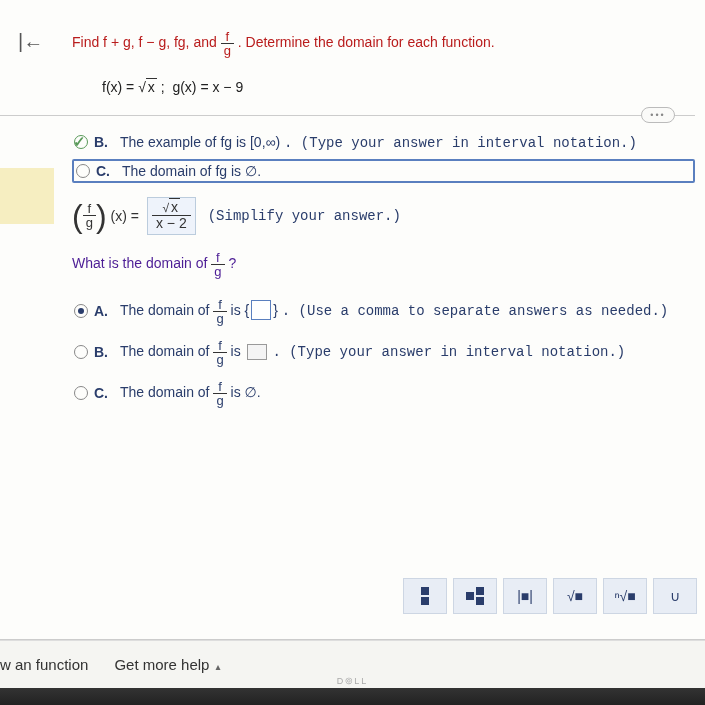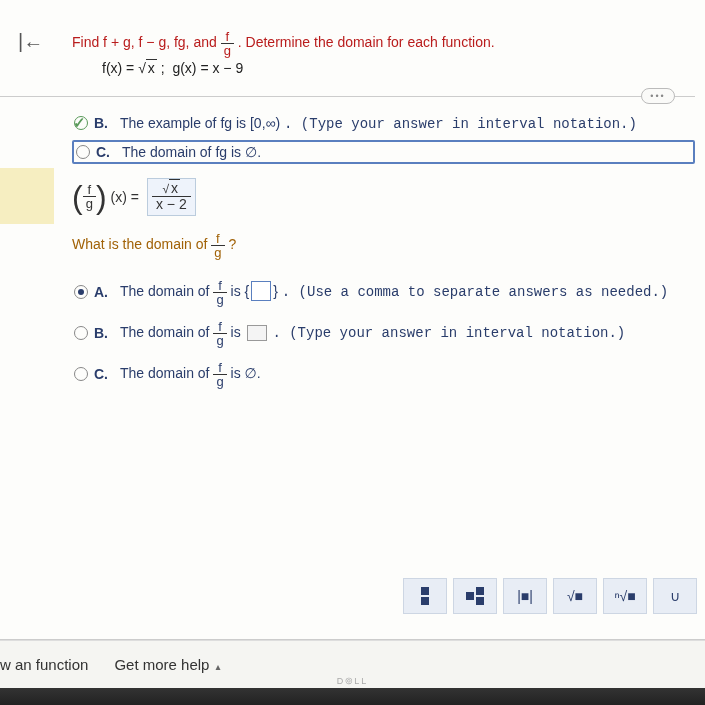--- a/index.html
+++ b/index.html
@@ -36,21 +36,21 @@
   .instr { color: #b91c1c; line-height: 2; }
   .fg-frac {
     display: inline-block;
     text-align: center;
     vertical-align: middle;
     line-height: 1;
     font-size: 13px;
   }
   .fg-frac .num { border-bottom: 1px solid #333; padding: 0 3px; }
   .fg-frac .den { padding: 0 3px; }
-  .funcs { margin: 3px 0 20px 30px; color: #222; }
+  .funcs { margin: 22px 0 20px 30px; color: #222; }
   .sqrt { display:inline-block; }
   .sqrt:before { content:"√"; }
   .sqrt .rad { border-top:1px solid #333; padding:0 2px; }
   .hr { border-top:1px solid #ccc; margin: 6px 0 14px -72px; position:relative;}
   .ellipsis-pill {
     position:absolute; right:20px; top:-9px;
     border:1px solid #bbb; border-radius:9px;
     width:34px; height:16px;
     background:#fafaf8;
     display:flex; align-items:center; justify-content:center;
@@ -74,21 +74,21 @@
   .note { color:#2a3d6b;font-family:Liberation Mono, monospace; }
   .eq-row { margin:14px 0 16px 0; display:flex; align-items:center; color:#333;}
   .big-frac-wrap { display:flex; align-items:center;}
   .paren { font-size:32px; line-height:32px; color:#333;}
   .ans-frac {
     display:inline-block; text-align:center; line-height:1.1; vertical-align:middle;
     border:1px solid #bcd; background:#eef3fb; padding:2px 4px; margin:0 4px;
   }
   .ans-frac .num { border-bottom:1px solid #333; padding:0 4px;}
   .ans-frac .den { padding:0 4px;}
-  .question-line { margin:10px 0 20px 0; color:#a16207;}
+  .question-line { margin:10px 0 20px 0; color:#4c1d95;}
   .choices { margin-top:8px; }
   .choice { display:flex; align-items:center; margin:14px 0; }
   .blank-brace { display:inline-block; border:1px solid #5a7fbf; background:#fff; padding:1px 4px; margin:0 2px; min-width:20px; text-align:center; color:#2a3d6b;}
   .blank-box { display:inline-block; border:1px solid #999; background:#f4f4f4; width:20px; height:16px; margin:0 2px; vertical-align:middle;}
   .toolbar {
     position:absolute;
     right:8px;
     top:578px;
     display:flex;
     gap:6px;
@@ -181,20 +181,21 @@
           <div class="num">f</div>
           <div class="den">g</div>
         </span>
         <span class="paren">)</span>
       </span>
       <span style="margin:0 4px;">(x) =</span>
       <span class="ans-frac">
         <div class="num"><span style="font-size:12px;">√</span><span style="border-top:1px solid #333;padding:0 2px;">x</span></div>
         <div class="den">x − 2</div>
       </span>
+      <span style="margin-left:8px;" class="note">(Simplify your answer.)</span>
     </div>
 
     <div class="question-line">
       <span>What is the domain of </span>
       <span class="fg-frac">
         <div class="num">f</div>
         <div class="den">g</div>
       </span>
       <span>?</span>
     </div>

